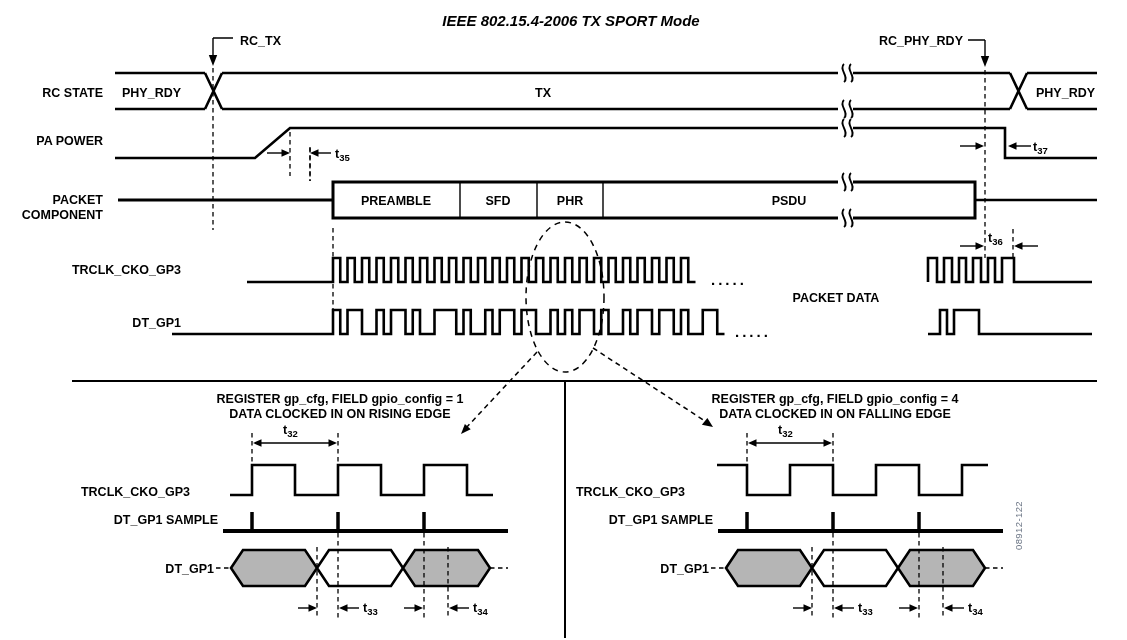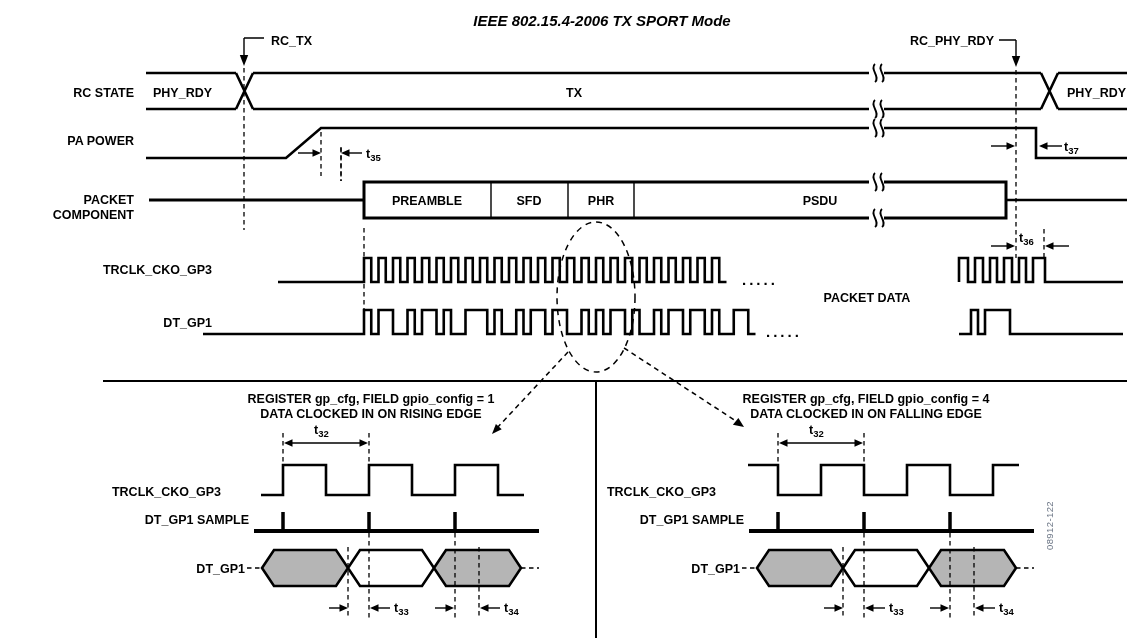--- a/index.html
+++ b/index.html
@@ -1,16 +1,16 @@
 <!DOCTYPE html>
 <html><head>
 <meta charset="utf-8">
 <style>
   html,body{margin:0;padding:0;background:#ffffff;}
-  .stage{position:relative;width:1097px;height:640px;background:#ffffff;overflow:hidden;margin-left:31px;}
+  .stage{position:relative;width:1097px;height:640px;background:#ffffff;overflow:hidden;}
   svg{display:block;}
   text{font-family:"Liberation Sans","DejaVu Sans",sans-serif;font-weight:bold;fill:#000;font-size:12.5px;}
   .title{font-size:15px;font-style:italic;}
   .sub{font-size:9.5px;}
   .dots{font-size:15px;letter-spacing:3px;}
   .fignum{font-size:9.5px;font-weight:normal;fill:#6b7585;letter-spacing:0.4px;}
   .wf{fill:none;stroke:#000;stroke-width:2.6;stroke-linejoin:miter;}
   .wf-thick{fill:none;stroke:#000;stroke-width:3;}
   .thin{fill:none;stroke:#000;stroke-width:1.4;}
   .dash{fill:none;stroke:#000;stroke-width:1.3;stroke-dasharray:4.5,3.5;}

